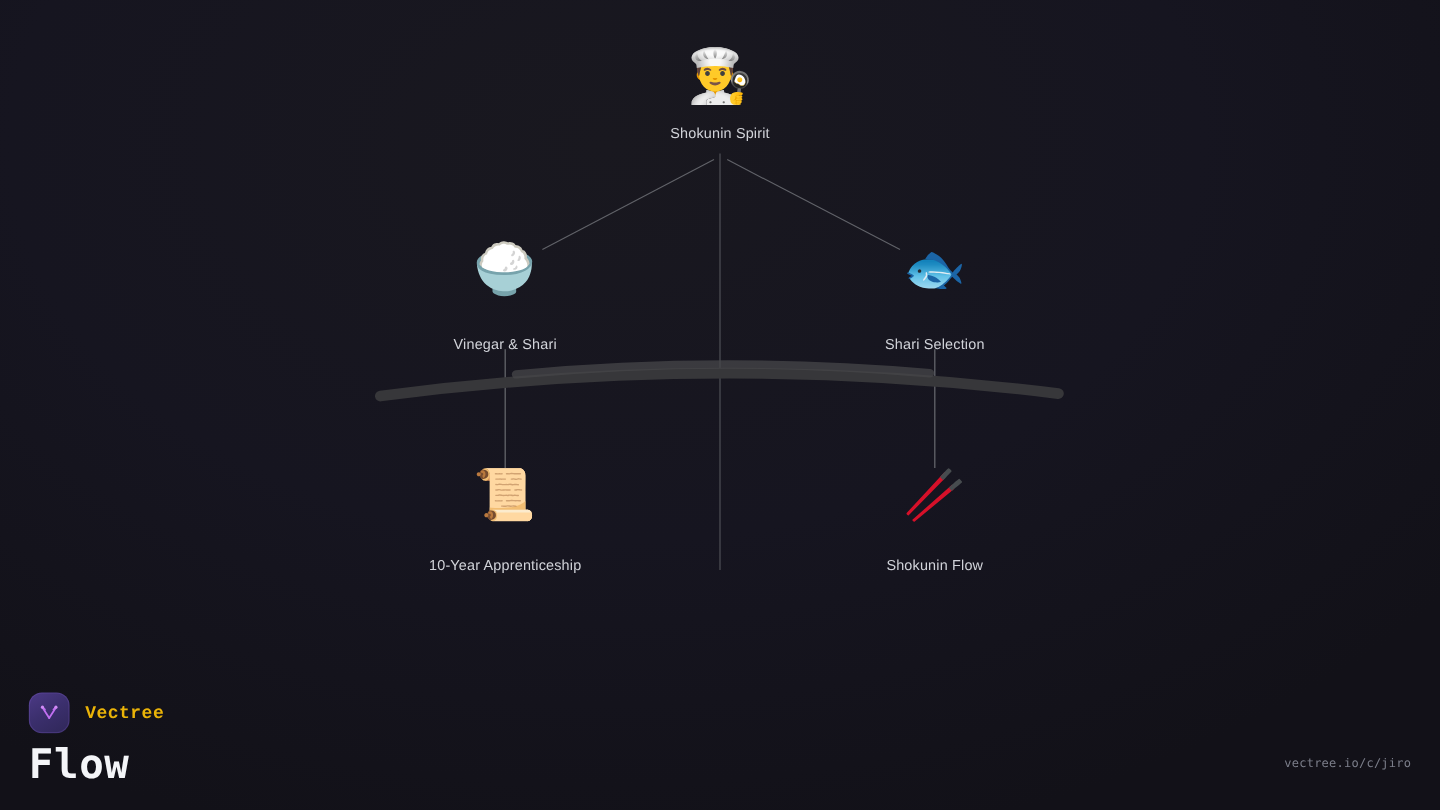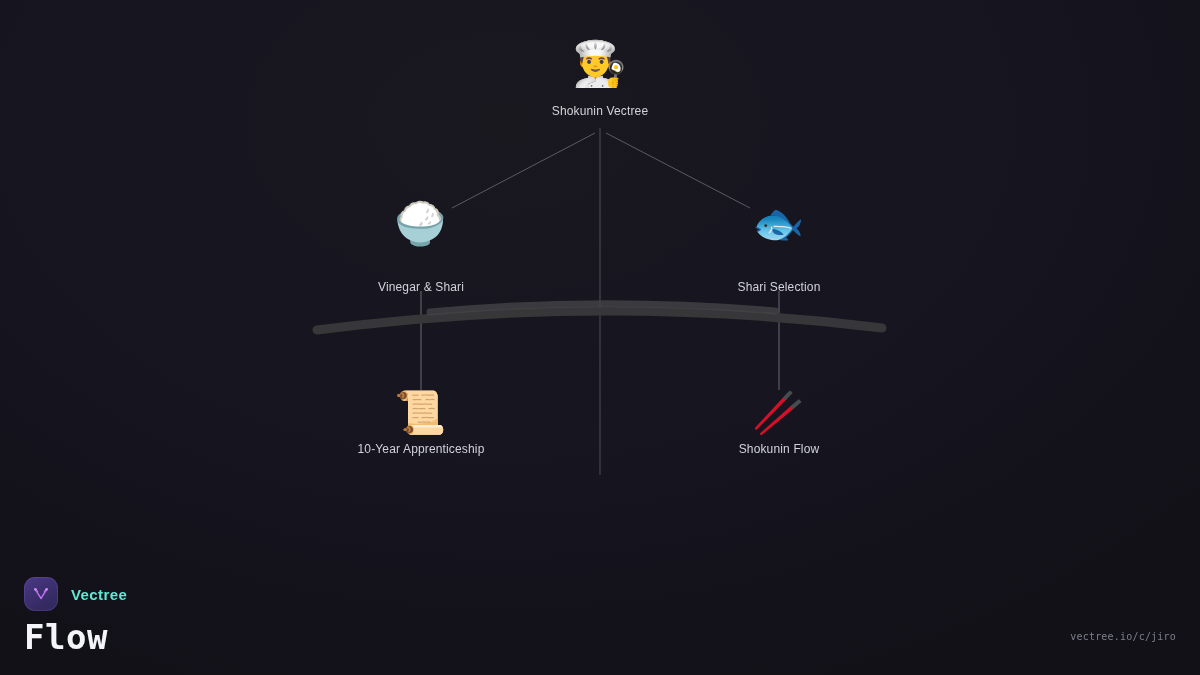--- a/index.html
+++ b/index.html
@@ -58,21 +58,21 @@
   .node.level-0 { top:42px; }
   .node.level-0 .node-emoji { font-size:44px; height:52px; }
   .node.level-0 .node-label { margin-top:10px; }
 
   .node.level-1 { top:203px; }
   .node.level-1 .node-emoji { font-size:42px; height:50px; }
   .node.level-1 .node-label { margin-top:27px; }
 
   .node.level-2 { top:392px; }
   .node.level-2 .node-emoji { font-size:42px; height:50px; }
-  .node.level-2 .node-label { margin-top:0; }
+  .node.level-2 .node-label { margin-top:22px; }
 
   
   #footer-brand {
     position:absolute;
     left:24px;
     bottom:19px;
     display:flex;
     flex-direction:column;
     gap:7px;
   }
@@ -84,24 +84,24 @@
   .brand-logo {
     width:34px; height:34px;
     border-radius:11px;
     background:linear-gradient(150deg,#4c3a86 0%,#3b2f6d 48%,#2f2758 100%);
     display:flex;
     align-items:center;
     justify-content:center;
     box-shadow:0 0 0 1px rgba(150,110,230,0.20) inset;
   }
   .brand-name {
-    font-family:Liberation Sans, sans-serif;
+    font-family:Liberation Mono, monospace;
     font-size:15px;
     font-weight:bold;
-    color:#5eead4;
+    color:#eab308;
     letter-spacing:0.4px;
   }
   #page-title {
     font-family:"DejaVu Sans Mono", monospace;
     font-size:34px;
     font-weight:bold;
     color:#f4f5f8;
     letter-spacing:0.5px;
     line-height:38px;
   }
@@ -131,21 +131,21 @@
     <line x1="421" y1="291" x2="421" y2="390" stroke="#6a6c72" stroke-width="1.1" opacity="0.9"></line>
 
     <line x1="779" y1="291" x2="779" y2="390" stroke="#6a6c72" stroke-width="1.1" opacity="0.9"></line>
 
     <path d="M 317 330 Q 600 293 882 328" fill="none" stroke="#37373a" stroke-width="9" stroke-linecap="round"></path>
     <path d="M 430 312 Q 600 296 775 311" fill="none" stroke="#47474a" stroke-width="7" stroke-linecap="round" opacity="0.75"></path>
   </svg>
 
   <div class="node level-0" style="left:600px;">
     <span class="node-emoji">👨‍🍳</span>
-    <span class="node-label">Shokunin Vectree</span>
+    <span class="node-label">Shokunin Spirit</span>
   </div>
 
   <div class="node level-1" style="left:421px;">
     <span class="node-emoji">🍚</span>
     <span class="node-label">Vinegar &amp; Shari</span>
   </div>
 
   <div class="node level-1" style="left:779px;">
     <span class="node-emoji">🐟</span>
     <span class="node-label">Shari Selection</span>

